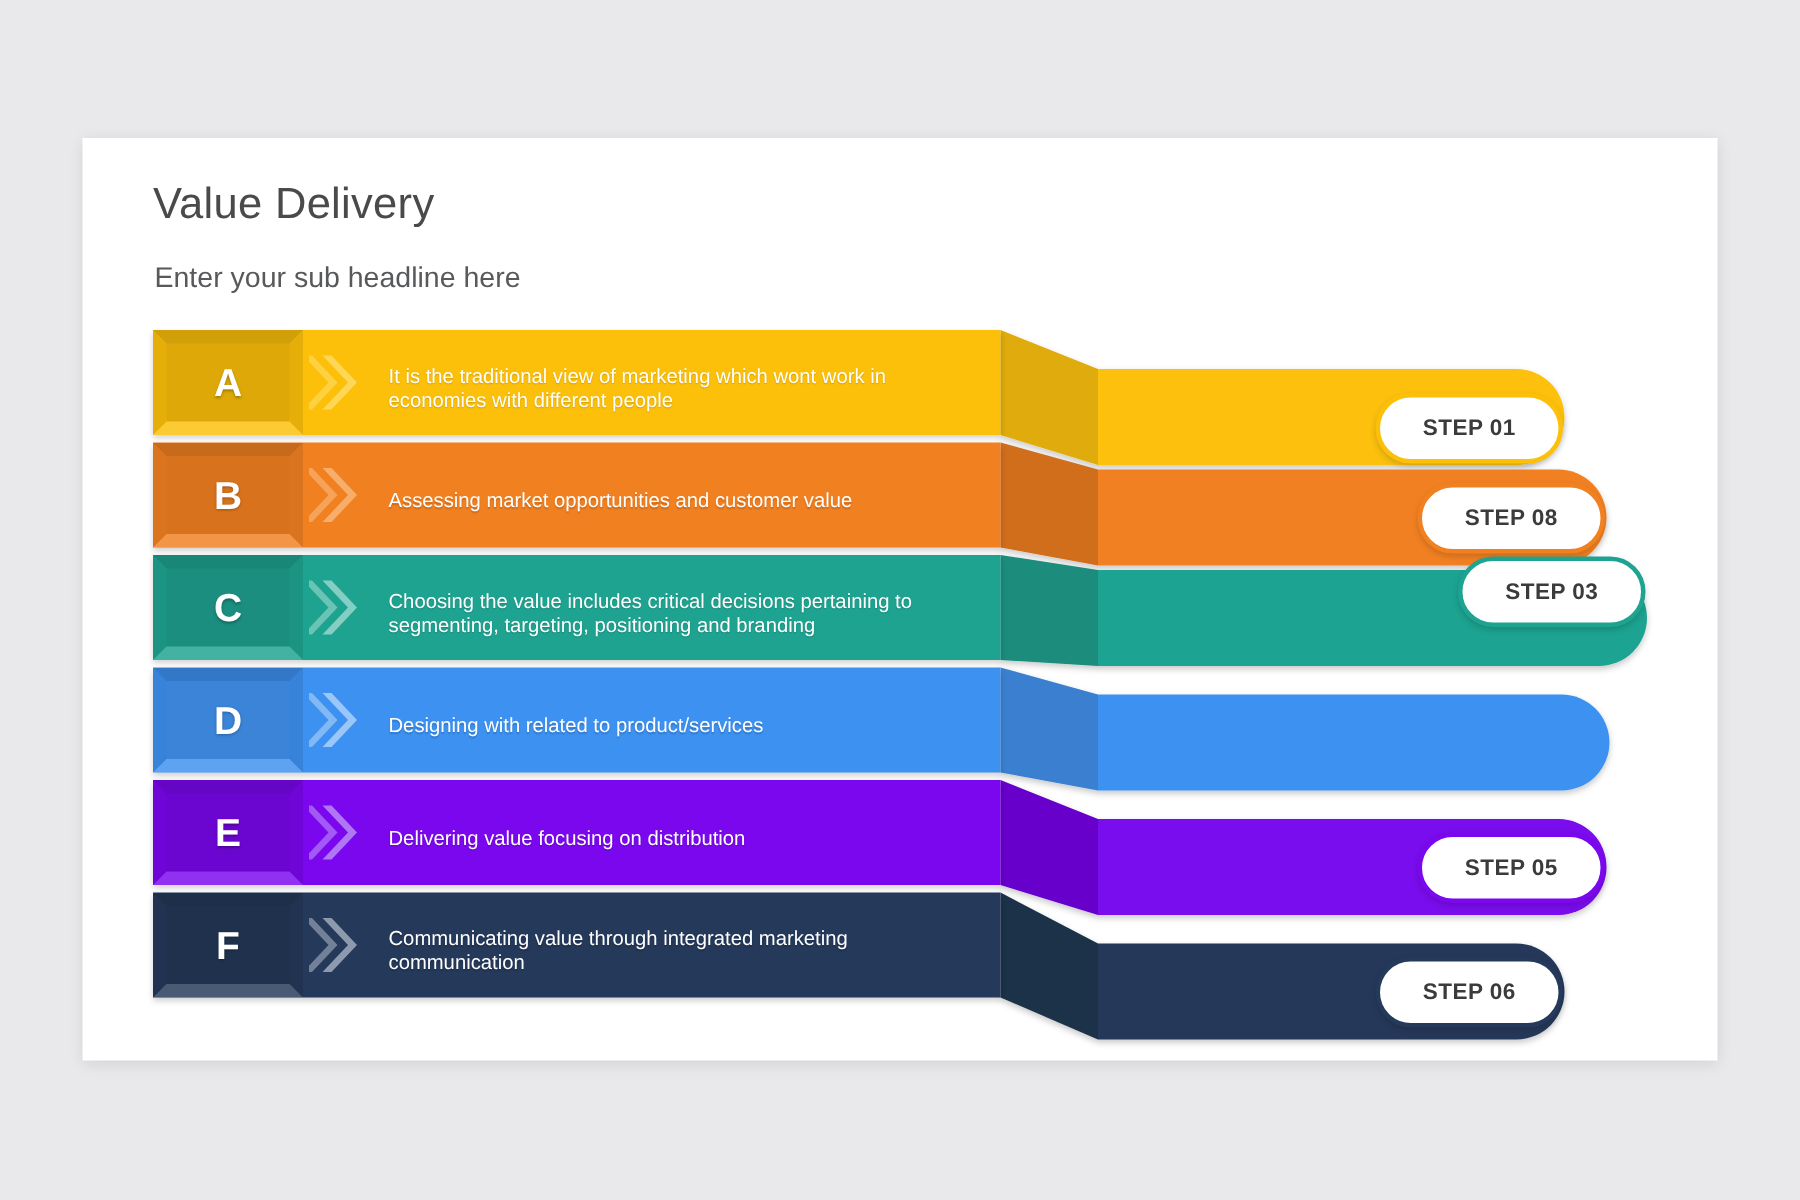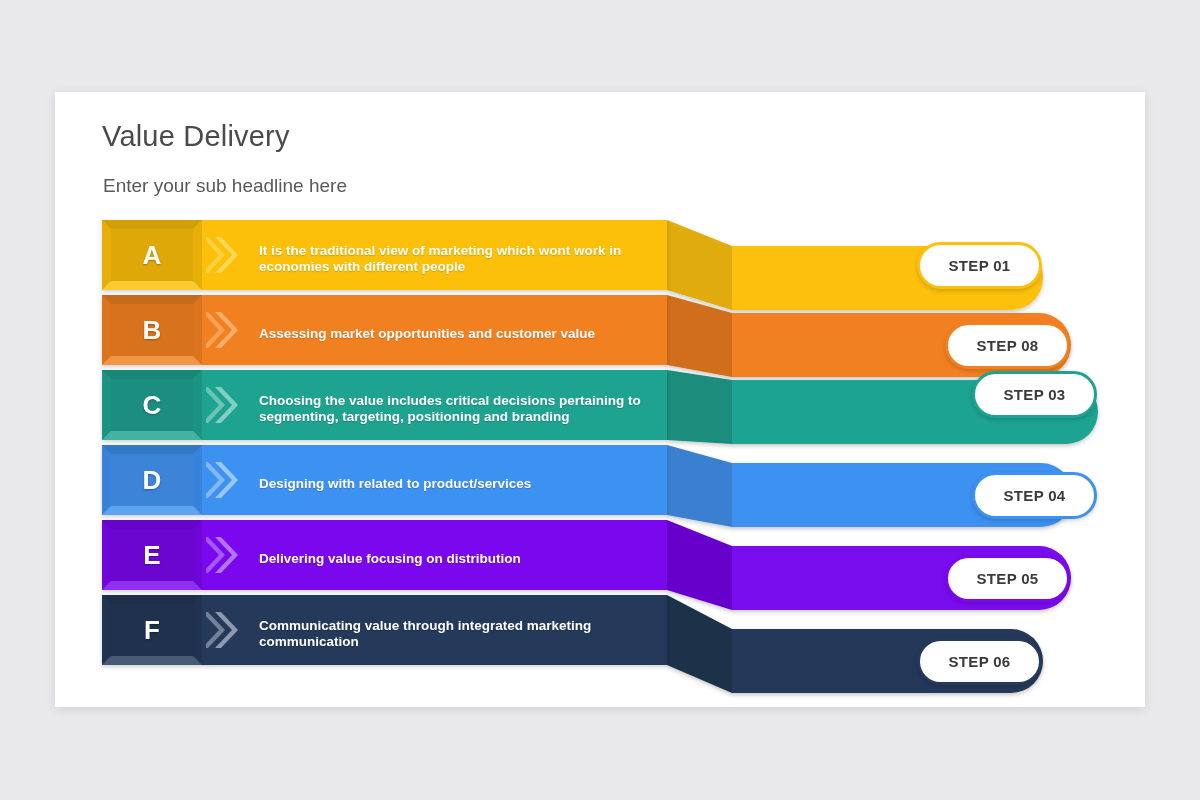--- a/index.html
+++ b/index.html
@@ -120,21 +120,21 @@
     position: absolute;
     left: 157px;
     top: 0;
     width: 400px;
     height: 78px;
     display: flex;
     align-items: center;
     color: #ffffff;
     font-size: 13.5px;
     line-height: 16.5px;
-    font-weight: 700;
+    font-weight: 400;
     text-shadow: 0 1px 1px rgba(0,0,0,0.18);
   }
 
   
   .pill {
     position: absolute;
     height: 47px;
     background: #ffffff;
     border-radius: 24px;
     border: 3px solid #000;
@@ -180,21 +180,21 @@
               <path d="M 100 0 L 100 70 L 91 61 L 91 9 Z" fill="#000" opacity="0.09"></path>
             </svg>
             <div class="badge-letter">A</div>
           </div>
           <svg class="chevron" viewBox="0 0 44 42">
             <path d="M 2 3 L 19 21 L 2 39 L -4 39 L 13 21 L -4 3 Z" fill="#FFD757" opacity="0.75"></path>
             <path d="M 15 3 L 32 21 L 15 39 L 9 39 L 26 21 L 9 3 Z" fill="#FFD757" opacity="1"></path>
           </svg>
           <div class="desc">It is the traditional view of marketing which wont work in economies with different people</div>
         </div>
-        <div class="pill" style="left: 862px; width: 125px; top: 22px; border-color: rgb(252, 192, 10);">STEP 01</div>
+        <div class="pill" style="left: 862px; width: 125px; top: 42px; border-color: rgb(252, 192, 10);">STEP 01</div>
       </div>
       <div class="row" style="top: 203px;">
         <svg class="band-svg" viewBox="0 0 1090 75">
           <defs>
             <filter id="sh1" x="-20%" y="-50%" width="150%" height="250%">
               <feDropShadow dx="0" dy="2" stdDeviation="2" flood-color="#000" flood-opacity="0.22"></feDropShadow>
             </filter>
           </defs>
           <g filter="url(#sh1)">
             <path d="M 612 0 L 677 18 L 677 82 L 612 70 Z" fill="#D06E1C"></path>
@@ -273,21 +273,20 @@
               <path d="M 100 0 L 100 70 L 91 61 L 91 9 Z" fill="#000" opacity="0.09"></path>
             </svg>
             <div class="badge-letter">D</div>
           </div>
           <svg class="chevron" viewBox="0 0 44 42">
             <path d="M 2 3 L 19 21 L 2 39 L -4 39 L 13 21 L -4 3 Z" fill="#9AC7F7" opacity="0.75"></path>
             <path d="M 15 3 L 32 21 L 15 39 L 9 39 L 26 21 L 9 3 Z" fill="#9AC7F7" opacity="1"></path>
           </svg>
           <div class="desc">Designing with related to product/services</div>
         </div>
-        <div class="pill" style="left: 917px; width: 125px; top: 26.5px; border-color: rgb(61, 145, 240);">STEP 04</div>
       </div>
       <div class="row" style="top: 428px;">
         <svg class="band-svg" viewBox="0 0 1090 75">
           <defs>
             <filter id="sh4" x="-20%" y="-50%" width="150%" height="250%">
               <feDropShadow dx="0" dy="2" stdDeviation="2" flood-color="#000" flood-opacity="0.22"></feDropShadow>
             </filter>
           </defs>
           <g filter="url(#sh4)">
             <path d="M 612 0 L 677 26 L 677 90 L 612 70 Z" fill="#6806CB"></path>

